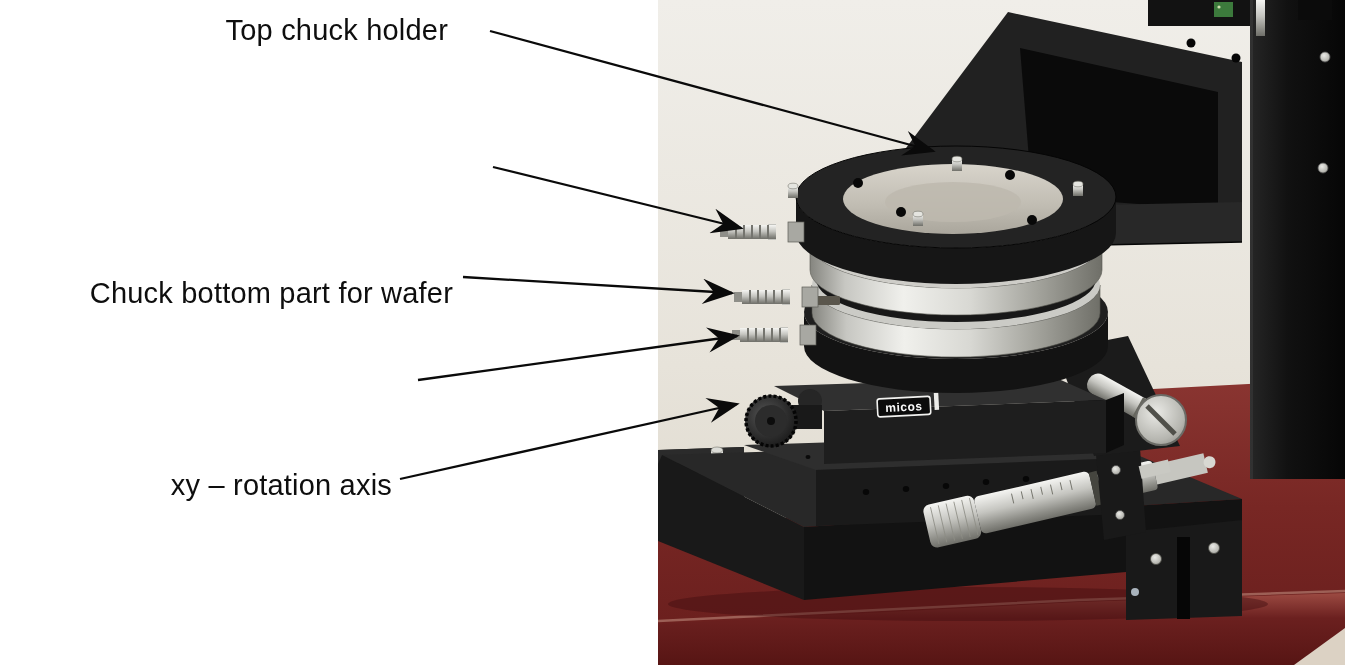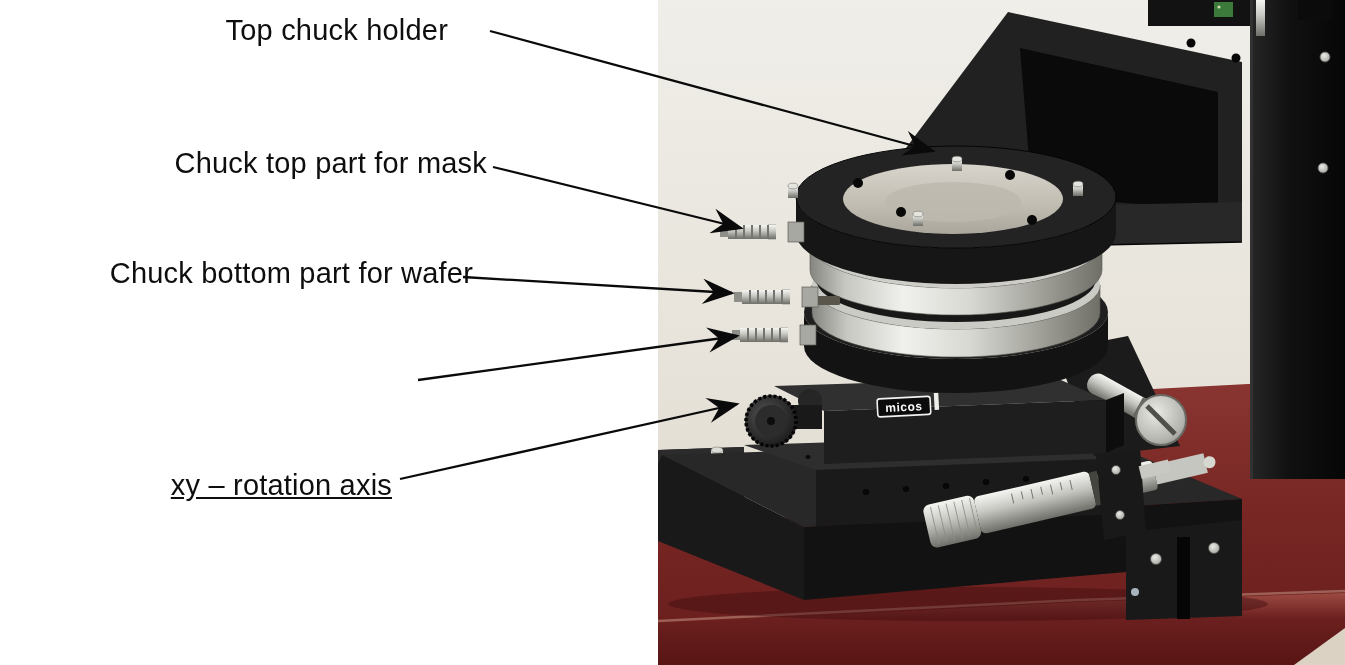--- a/index.html
+++ b/index.html
@@ -2,33 +2,32 @@
 <html><head>
 <meta charset="utf-8">
 <style>
   html,body{margin:0;padding:0;background:#ffffff;}
   .canvas{position:relative;width:1345px;height:665px;background:#ffffff;overflow:hidden;
           font-family:"Liberation Sans", sans-serif;}
   .callout{position:absolute;left:0;text-align:right;font-size:29px;line-height:34px;
            color:#0e0e0e;white-space:nowrap;letter-spacing:.2px;}
   #c1{width:448px;top:13px;}
   #c2{width:487px;top:146px;}
-  #c3{width:453px;top:256px;padding-left:20px;}
+  #c3{width:453px;top:276px;}
   #c4{width:410px;top:365px;}
-  #c5{width:392px;top:468px;text-decoration:underline;}
+  #c5{width:392px;top:468px;}
   .leaders{position:absolute;left:0;top:0;width:1345px;height:665px;pointer-events:none;}
   .photo{position:absolute;left:658px;top:0;width:687px;height:665px;}
 </style>
 </head>
 <body>
 
 <div class="canvas">
 
   <div class="callout" id="c1">Top chuck holder</div>
-  <div class="callout" id="c2">Chuck top part for mask</div>
   <div class="callout" id="c3">Chuck bottom part for wafer</div>
   <div class="callout" id="c5">xy – rotation axis</div>
 
   <svg class="photo" viewBox="0 0 687 665">
     <defs>
       <linearGradient id="wallGrad" x1="0" y1="0" x2="0" y2="1">
         <stop offset="0" stop-color="#f0eee9"></stop>
           <stop offset="0.55" stop-color="#e7e3da"></stop>
           <stop offset="1" stop-color="#dcd6c9"></stop>
       </linearGradient>

